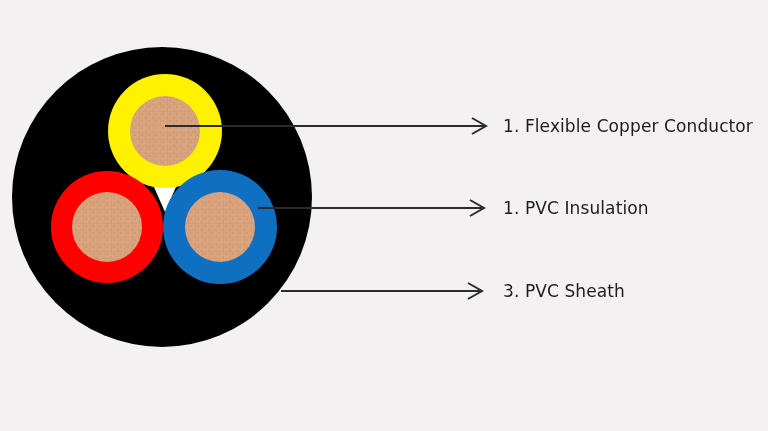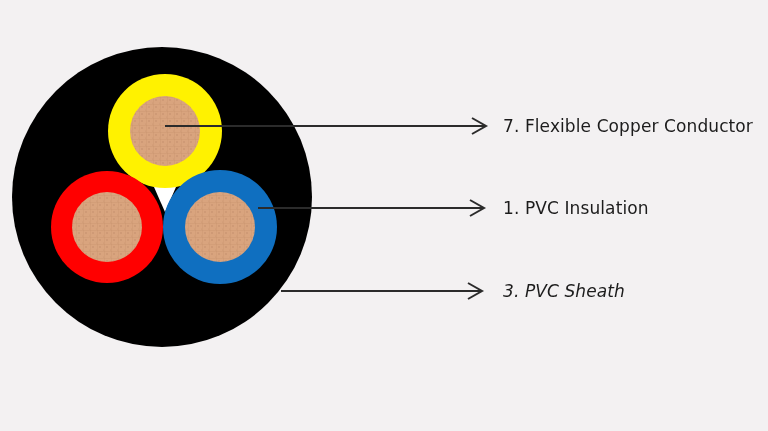--- a/index.html
+++ b/index.html
@@ -25,21 +25,21 @@
       position: absolute;
       left: 503px;
       font-size: 17px;
       color: #1c1c1c;
       white-space: nowrap;
       line-height: 20px;
       letter-spacing: 0.1px;
     }
     .label-1 { top: 116px; }
     .label-2 { top: 198px; }
-    .label-3 { top: 281px; font-style: italic; }
+    .label-3 { top: 281px; }
   </style>
 </head>
 <body>
 
 <svg id="diagram-svg" viewBox="0 0 768 431" xmlns="http://www.w3.org/2000/svg">
   <defs>
     <pattern id="copper-texture" width="7" height="7" patternUnits="userSpaceOnUse">
       <rect width="7" height="7" fill="#d9a47e"></rect>
       <circle cx="2" cy="2" r="0.8" fill="#b98462" opacity="0.7"></circle>
       <circle cx="5.5" cy="5" r="0.6" fill="#c8916c" opacity="0.7"></circle>
@@ -76,15 +76,15 @@
     <line x1="258" y1="208" x2="483" y2="208" stroke="#2b2b2b" stroke-width="2"></line>
     <polyline points="470,200 484,208 470,216" fill="none" stroke="#2b2b2b" stroke-width="2"></polyline>
   </g>
 
   <g>
     <line x1="281" y1="291" x2="481" y2="291" stroke="#2b2b2b" stroke-width="2"></line>
     <polyline points="468,283 482,291 468,299" fill="none" stroke="#2b2b2b" stroke-width="2"></polyline>
   </g>
 </svg>
 
-<div class="label label-1">7. Flexible Copper Conductor</div>
+<div class="label label-1">1. Flexible Copper Conductor</div>
 <div class="label label-2">1. PVC Insulation</div>
 <div class="label label-3">3. PVC Sheath</div>
 
 </body></html>

